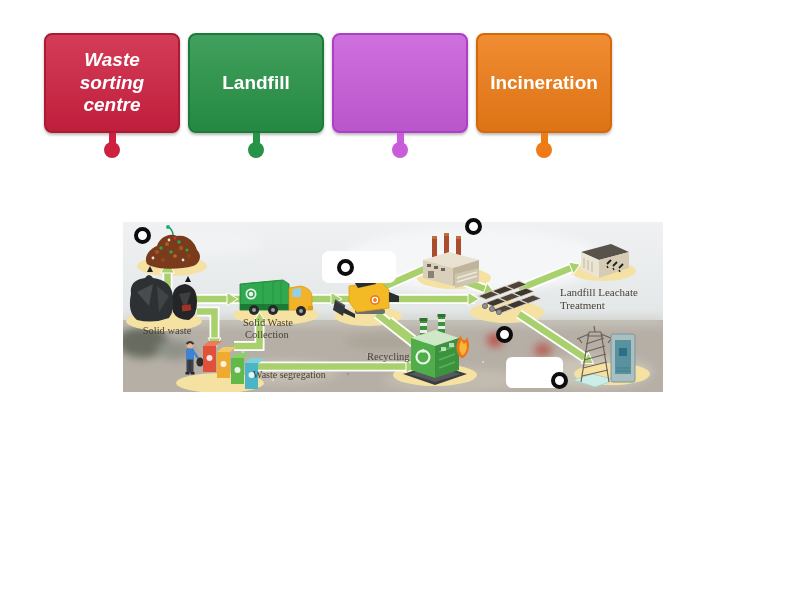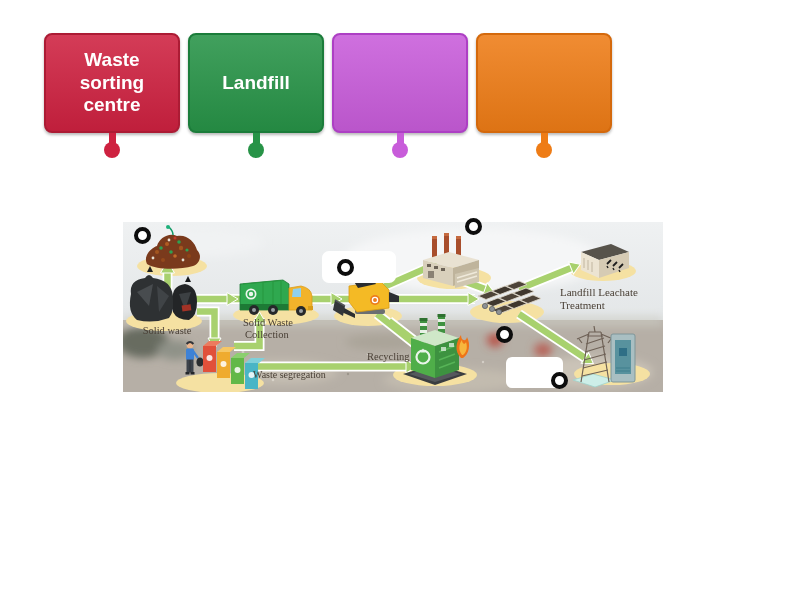--- a/index.html
+++ b/index.html
@@ -37,21 +37,21 @@
     position:absolute;width:9px;height:9px;background:#ffffff;
     border:4px solid #0d0d0d;border-radius:50%;box-sizing:content-box;
   }
   .serif-label{font-family:"Liberation Serif",serif;}
 </style>
 </head>
 <body>
 
 <div class="cards-row">
 
-  <div class="card" style="background-color: rgb(206, 33, 64); border-color: rgb(172, 27, 52);">
+  <div class="card" style="background-color: rgb(206, 33, 64); border-color: rgb(172, 27, 52); font-style: italic;">
     <span class="card-label">Waste sorting centre</span>
     <div class="pin">
         <div class="pin-stem" style="background: rgb(206, 33, 64);"></div>
         <div class="pin-dot" style="background: rgb(206, 33, 64);"></div>
       </div>
   </div>
 
   <div class="card" style="background-color: rgb(39, 147, 71); border-color: rgb(27, 124, 58);">
     <span class="card-label">Landfill</span>
     <div class="pin">
@@ -62,20 +62,21 @@
 
 
   <div class="card" style="background-color: rgb(200, 92, 218); border-color: rgb(173, 63, 196);">
     <div class="pin">
         <div class="pin-stem" style="background: rgb(200, 92, 218);"></div>
         <div class="pin-dot" style="background: rgb(200, 92, 218);"></div>
       </div>
   </div>
 
   <div class="card" style="background-color: rgb(238, 124, 22); border-color: rgb(212, 105, 12);">
+    <span class="card-label">Incineration</span>
     <div class="pin">
         <div class="pin-stem" style="background: rgb(238, 124, 22);"></div>
         <div class="pin-dot" style="background: rgb(238, 124, 22);"></div>
       </div>
   </div>
 </div>
 
 <div class="diagram">
 <svg width="540" height="170" viewBox="0 0 540 170" xmlns="http://www.w3.org/2000/svg">
   <defs>

